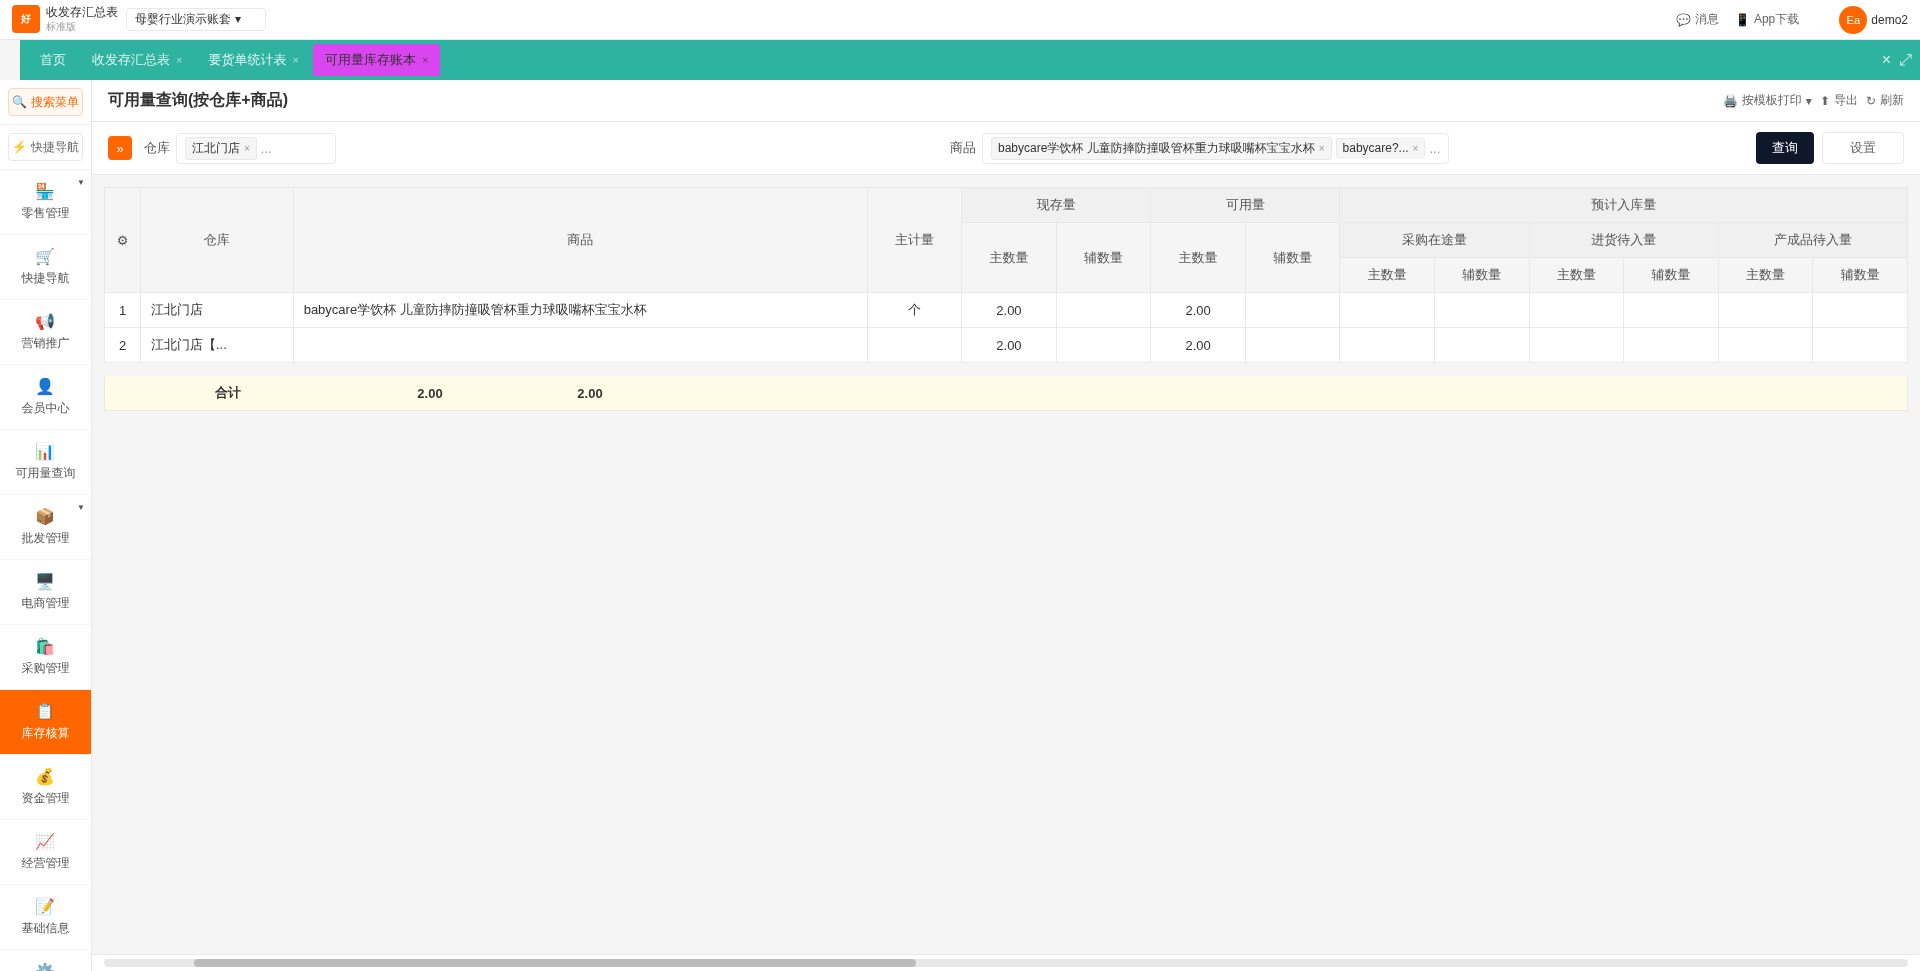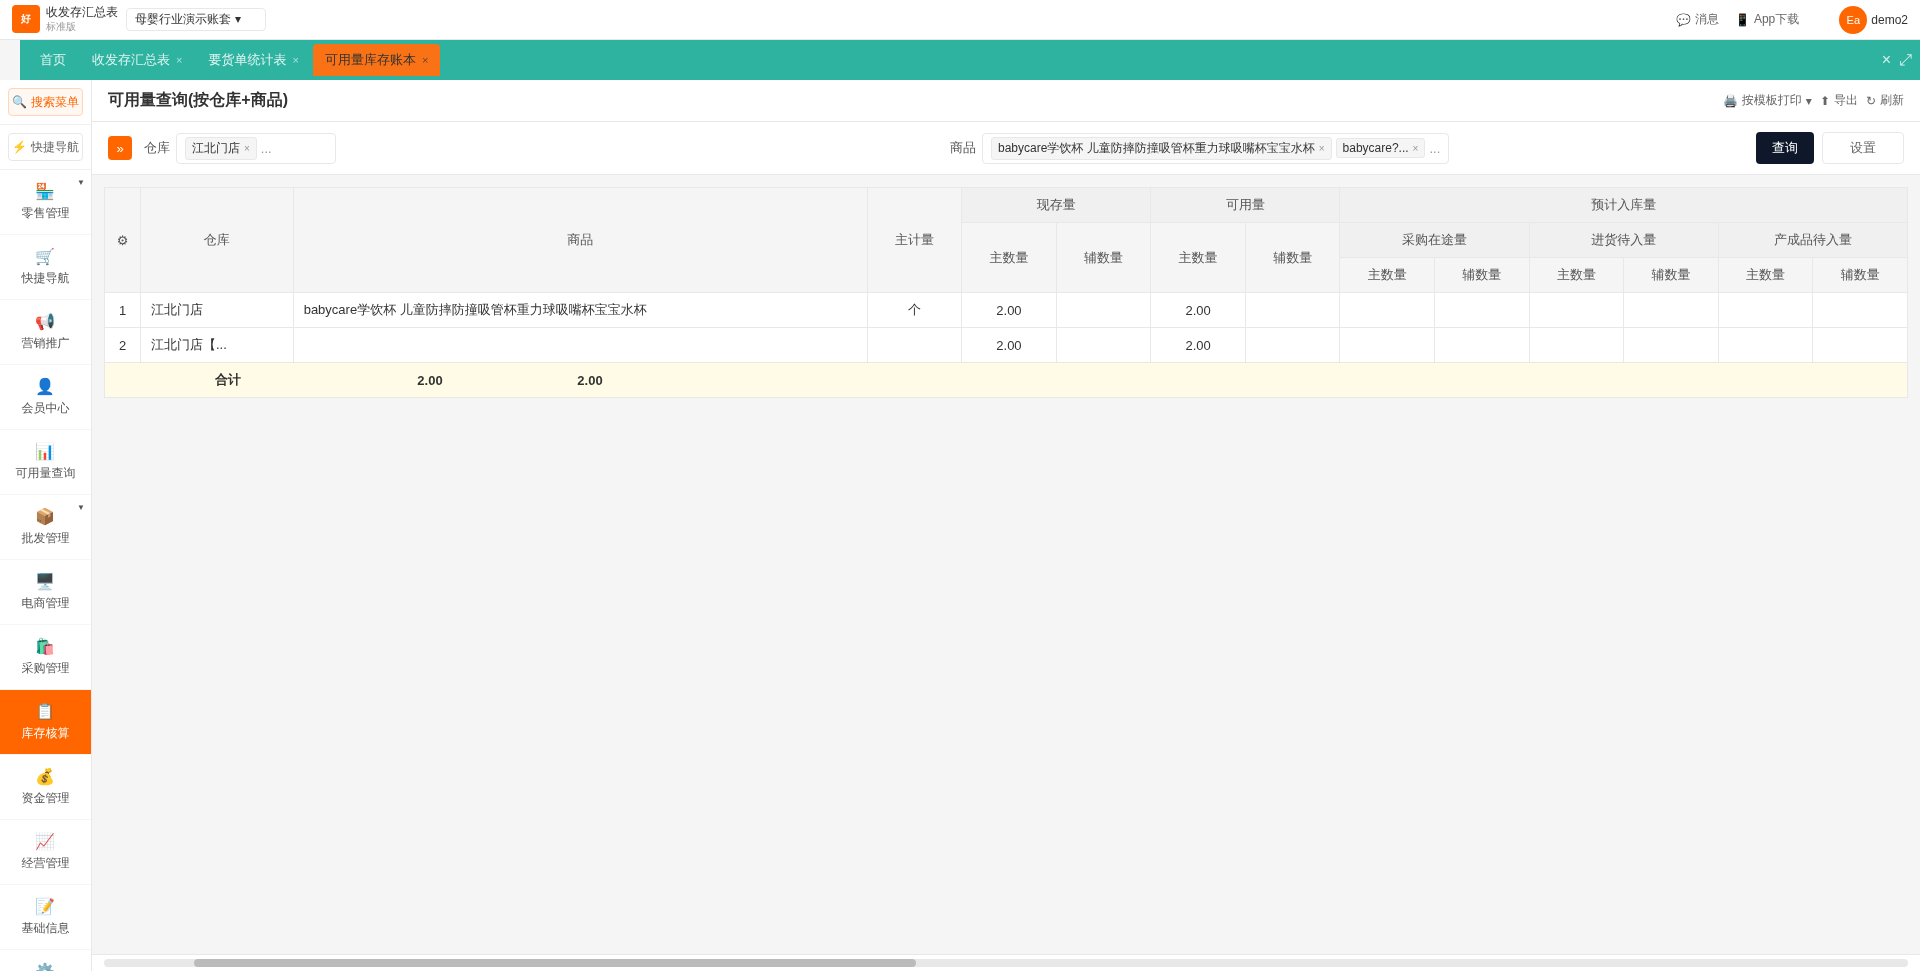--- a/index.html
+++ b/index.html
@@ -49,21 +49,21 @@
       display: flex;
       align-items: center;
       gap: 6px;
       border-radius: 4px 4px 0 0;
       cursor: pointer;
       font-size: 13px;
       color: rgba(255,255,255,0.85);
       white-space: nowrap;
     }
     .tab-item.active {
-      background: #f97316;
+      background: #d946ef;
       color: #333;
     }
     .tab-close { font-size: 11px; color: inherit; opacity: 0.7; }
     .tab-bar-actions { margin-left: auto; display: flex; align-items: center; gap: 8px; }
     .tab-bar-btn { color: white; font-size: 16px; cursor: pointer; opacity: 0.8; }
 
     
     .main-layout { display: flex; flex: 1; overflow: hidden; }
 
     
@@ -209,20 +209,21 @@
     
     .table-footer {
       background: #fffbe6;
       border: 1px solid #e8e8e8;
       border-top: none;
       display: flex;
       align-items: center;
       padding: 8px 10px;
       font-size: 13px;
       font-weight: bold;
+      margin-top: 13px;
     }
     .footer-label { width: 195px; flex-shrink: 0; color: #333; }
     .footer-values { display: flex; flex: 1; }
     .footer-val { text-align: center; padding: 0 10px; color: #333; }
 
     
     .table-area::-webkit-scrollbar { width: 6px; height: 6px; }
     .table-area::-webkit-scrollbar-thumb { background: #ccc; border-radius: 3px; }
 
     

